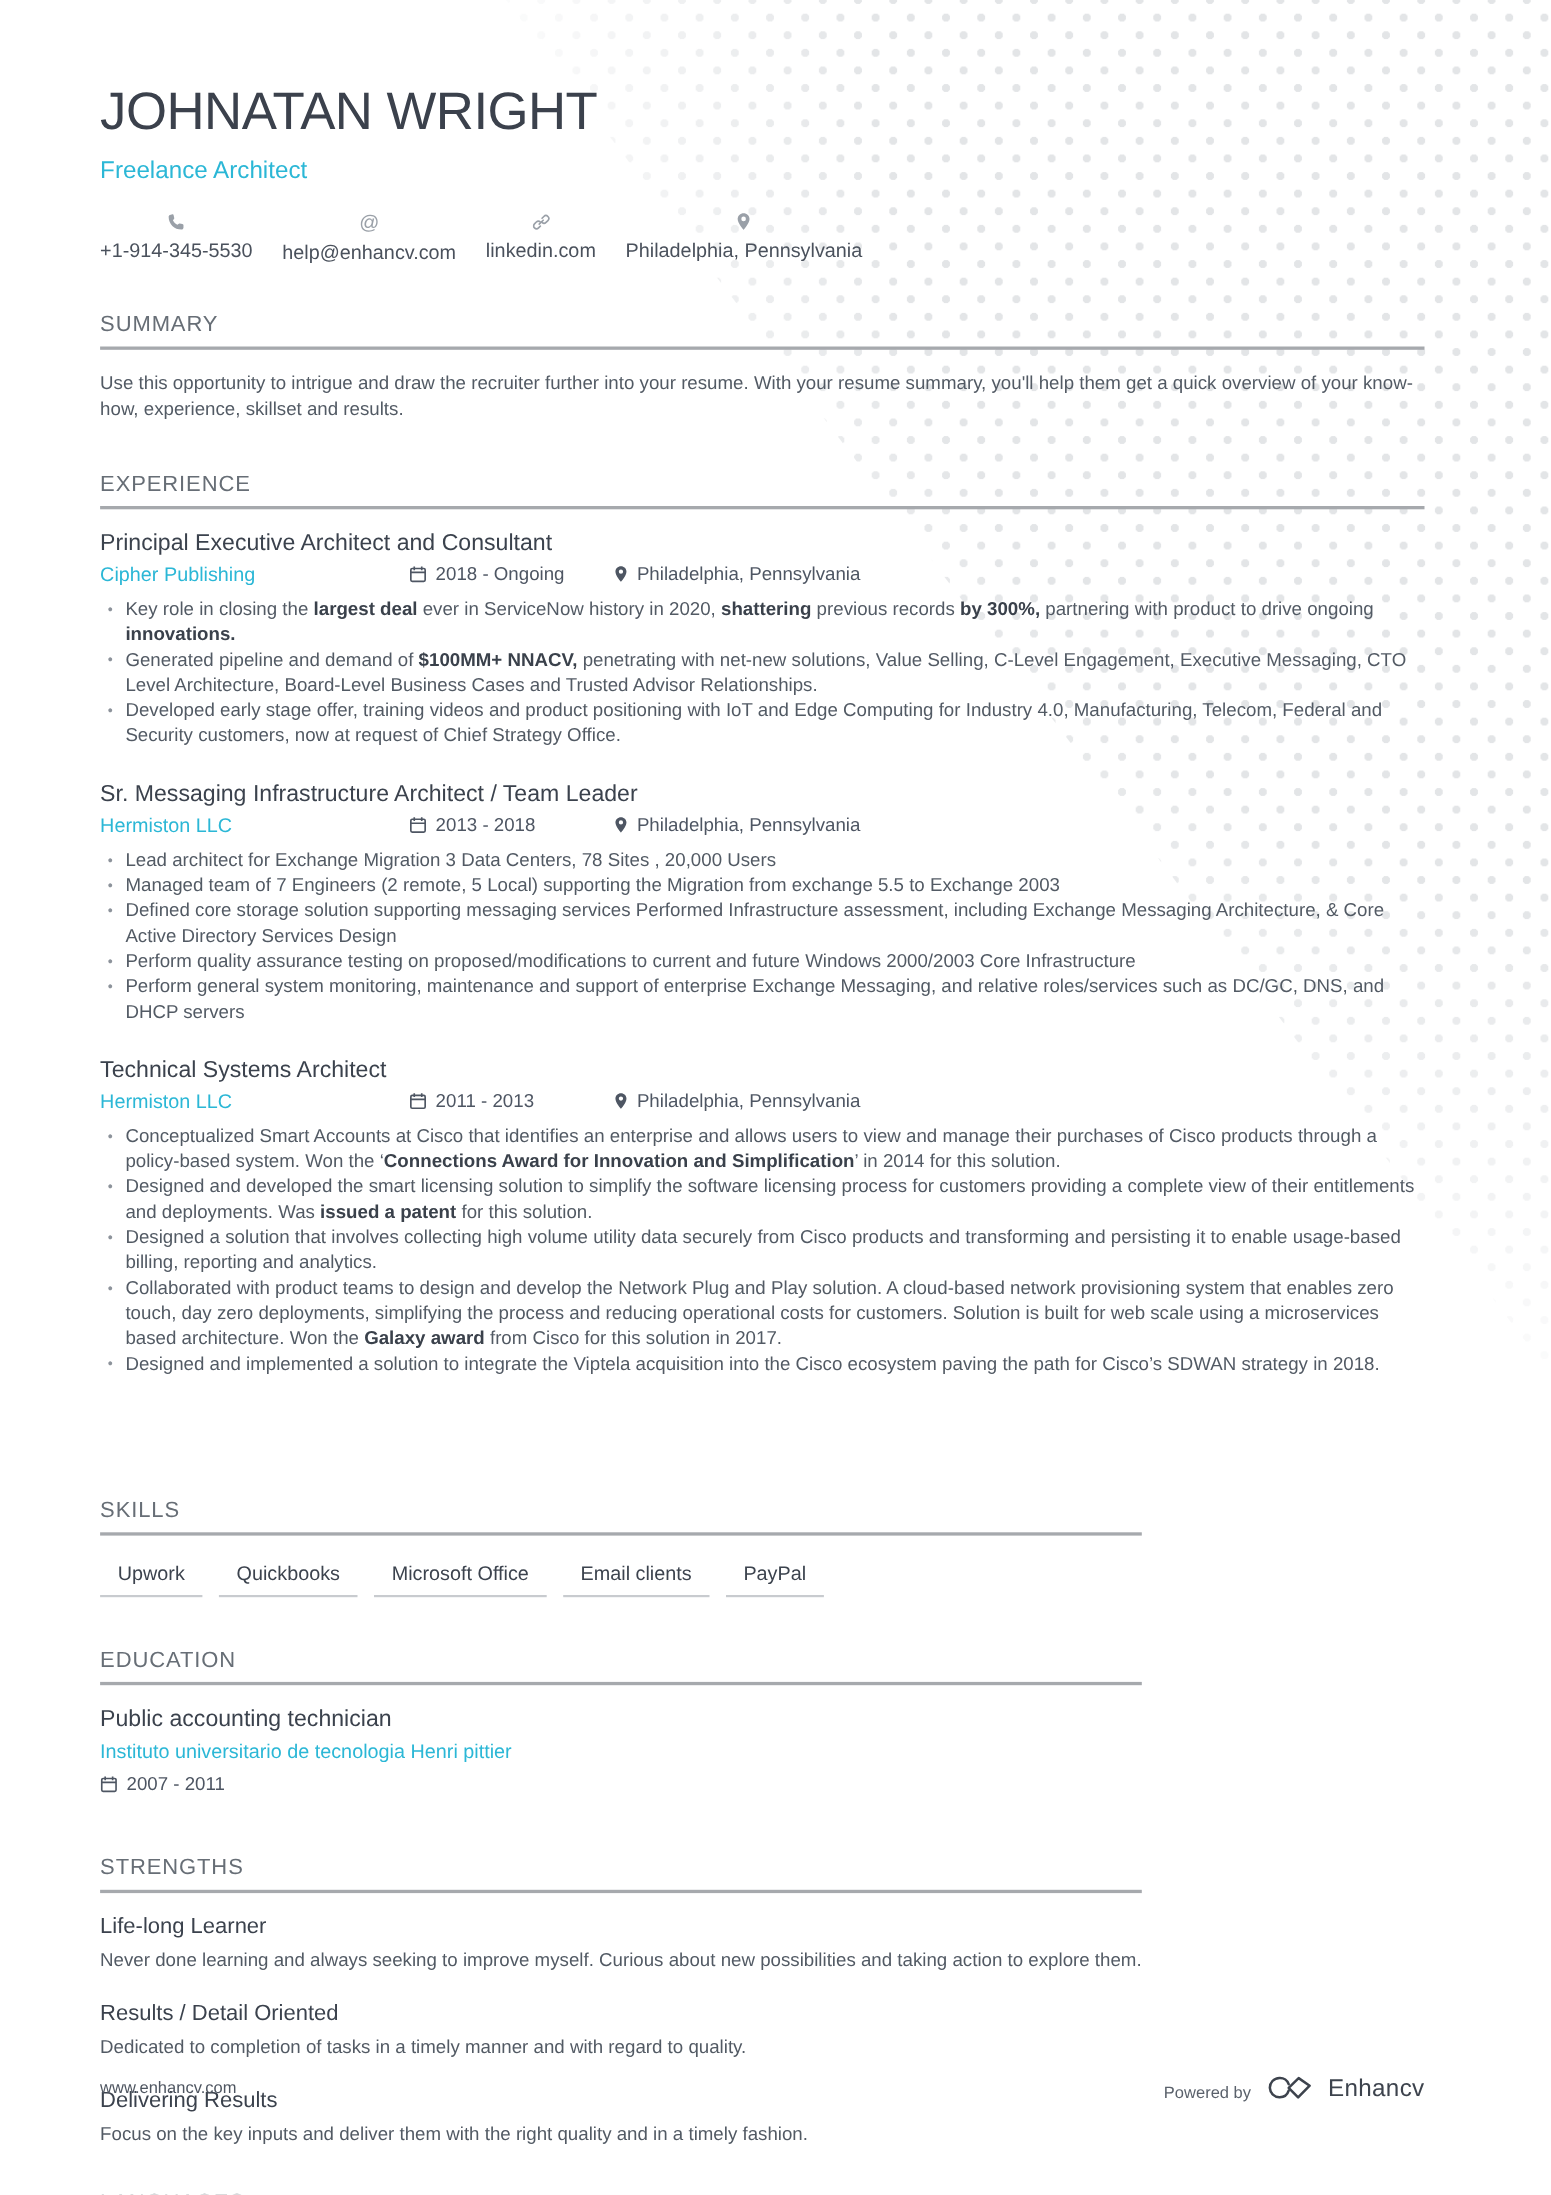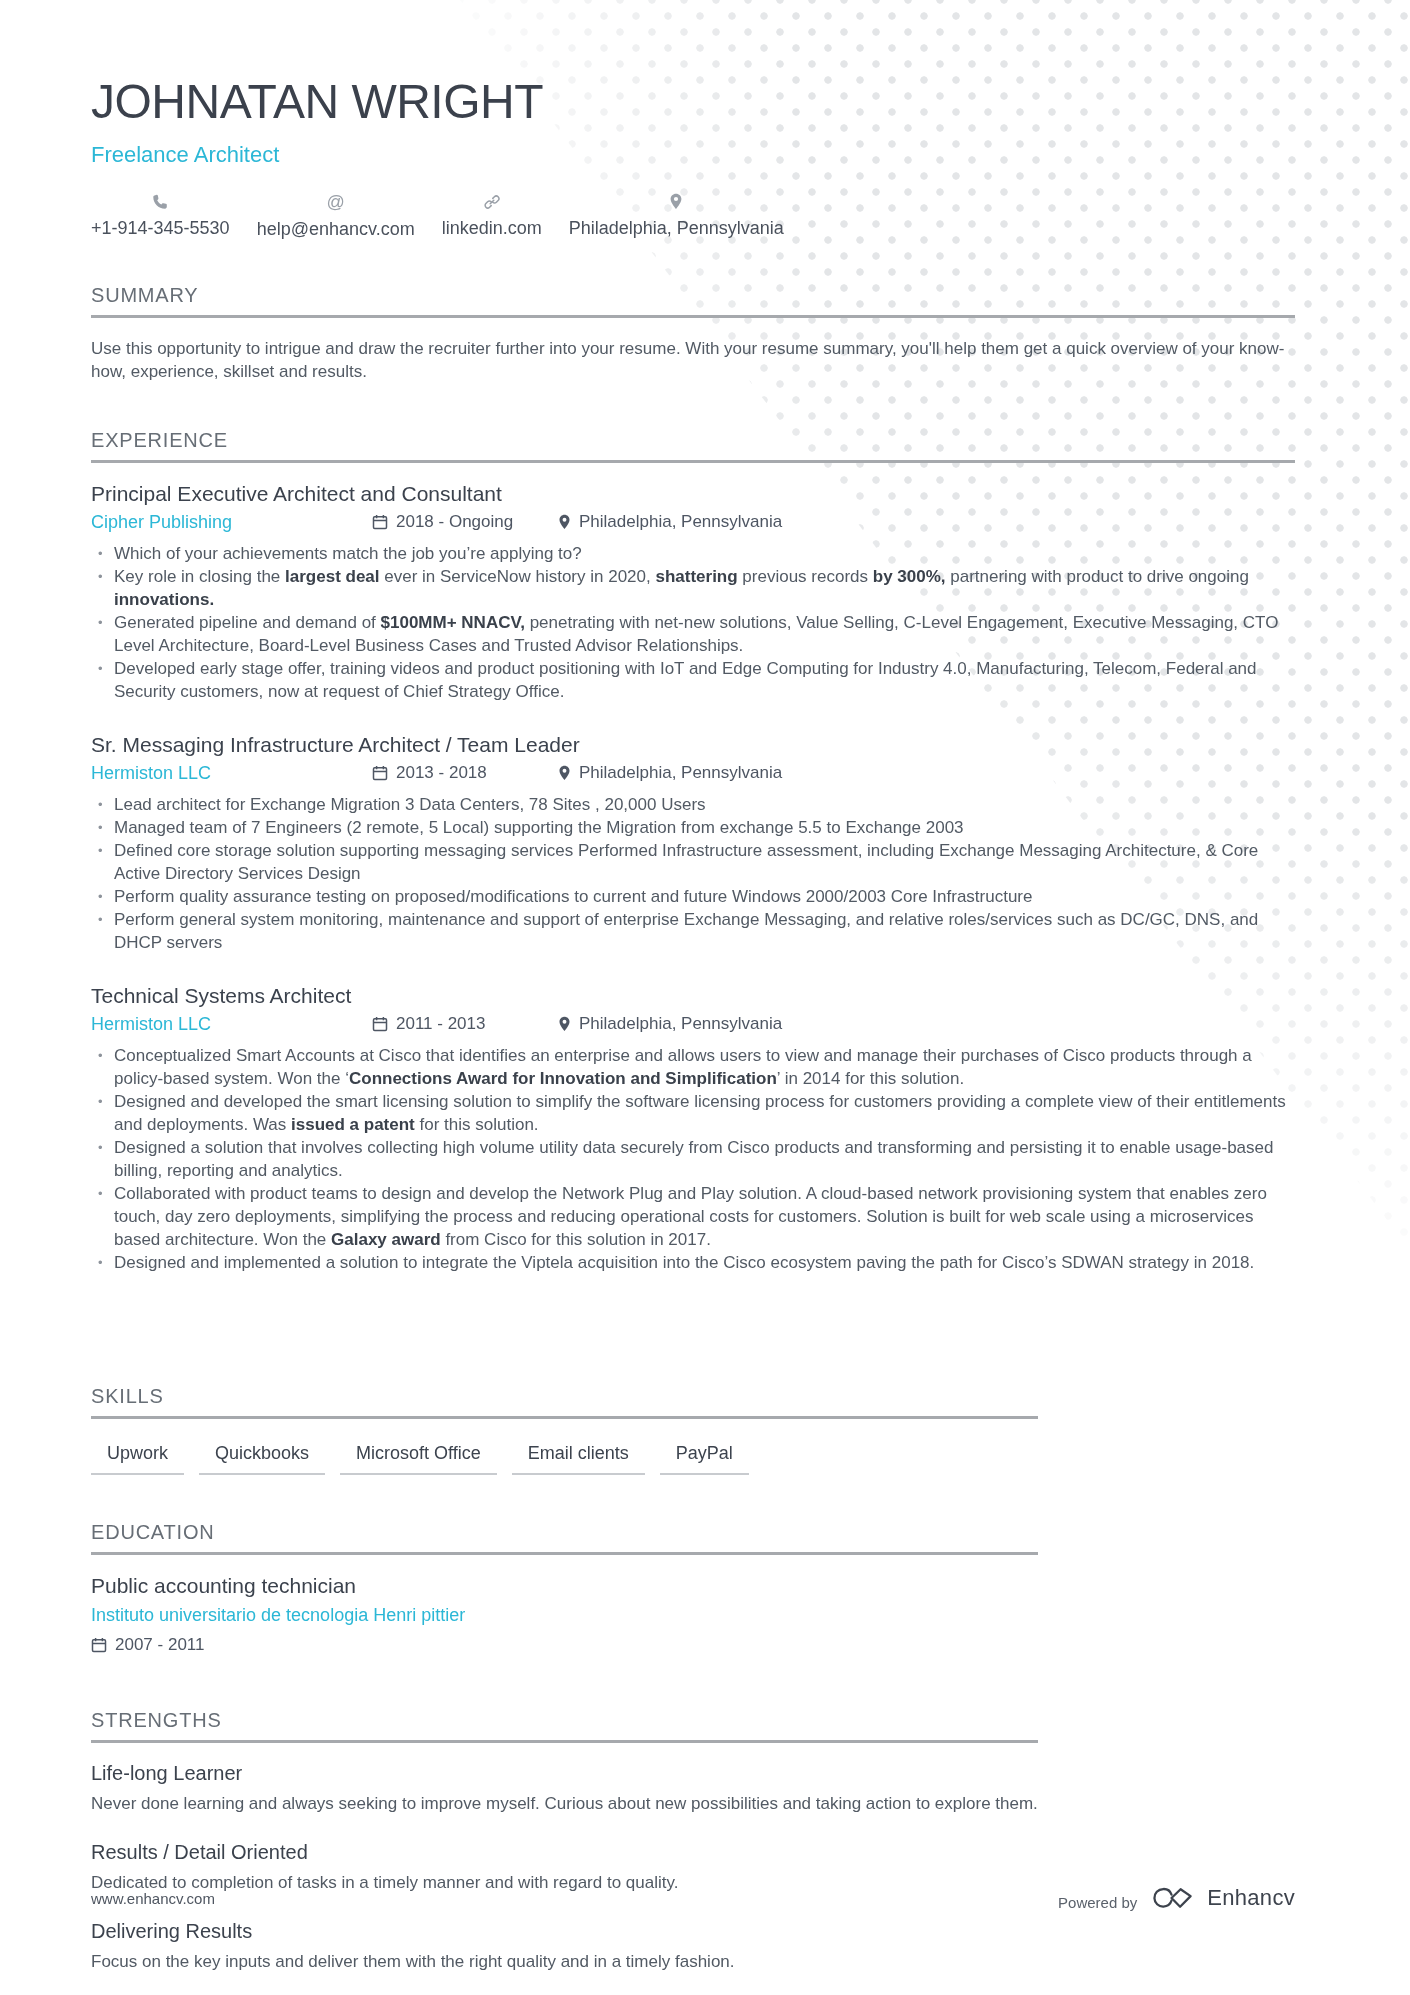--- a/index.html
+++ b/index.html
@@ -153,21 +153,20 @@
               <span class="meta-item">
                 <span class="ico">
                   <svg width="13" height="16" viewBox="0 0 14 17">
                       <path fill="currentColor" fill-rule="evenodd" d="M7 .8C4 .8 1.6 3.1 1.6 6.1 1.6 9.9 7 16 7 16s5.4-6.1 5.4-9.9C12.4 3.1 10 .8 7 .8zm0 7.3a2.1 2.1 0 1 1 0-4.2 2.1 2.1 0 0 1 0 4.2z"></path>
                     </svg>
                 </span>
                 <span>Philadelphia, Pennsylvania</span>
               </span>
             </div>
             <ul class="bullets">
-              <li>Which of your achievements match the job you’re applying to?</li>
               <li>Key role in closing the <strong>largest deal</strong> ever in ServiceNow history in 2020, <strong>shattering</strong> previous records <strong>by 300%,</strong> partnering with product to drive ongoing <strong>innovations.</strong></li>
               <li>Generated pipeline and demand of <strong>$100MM+ NNACV,</strong> penetrating with net-new solutions, Value Selling, C-Level Engagement, Executive Messaging, CTO Level Architecture, Board-Level Business Cases and Trusted Advisor Relationships.</li>
               <li>Developed early stage offer, training videos and product positioning with IoT and Edge Computing for Industry 4.0, Manufacturing, Telecom, Federal and Security customers, now at request of Chief Strategy Office.</li>
             </ul>
           </article>
 
           <article class="job">
             <h3 class="job-title">Sr. Messaging Infrastructure Architect / Team Leader</h3>
             <div class="job-meta">
               <span class="company">Hermiston LLC</span>

